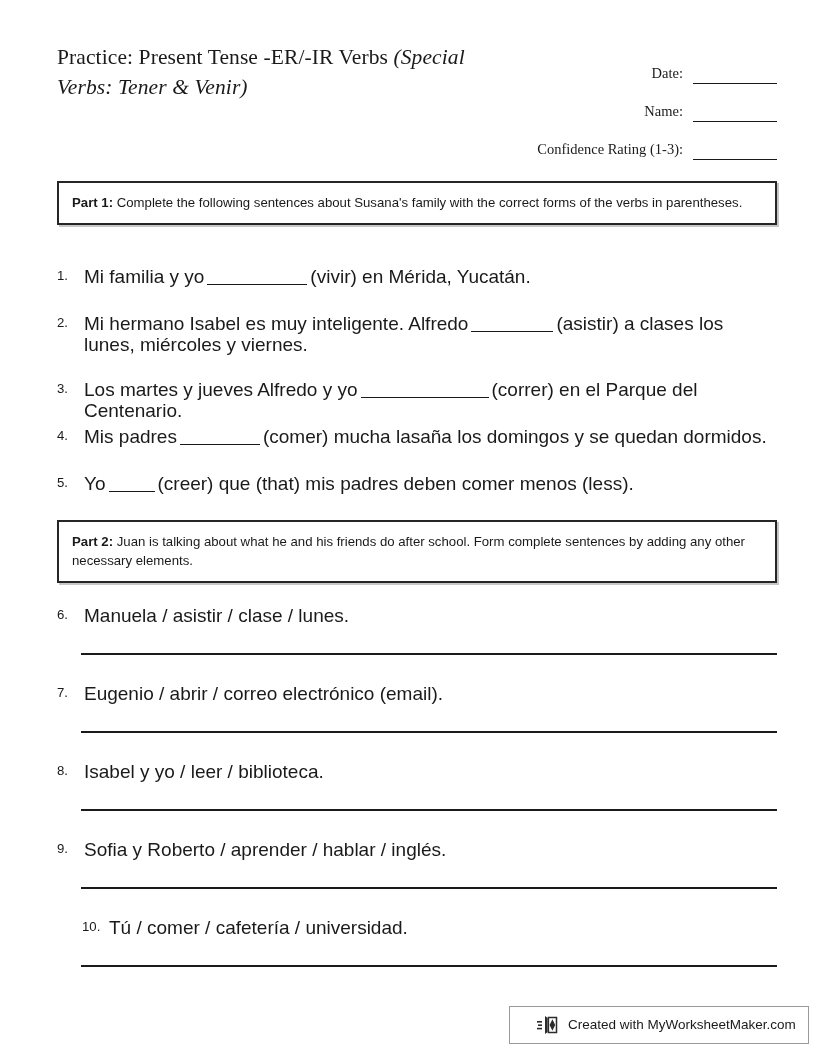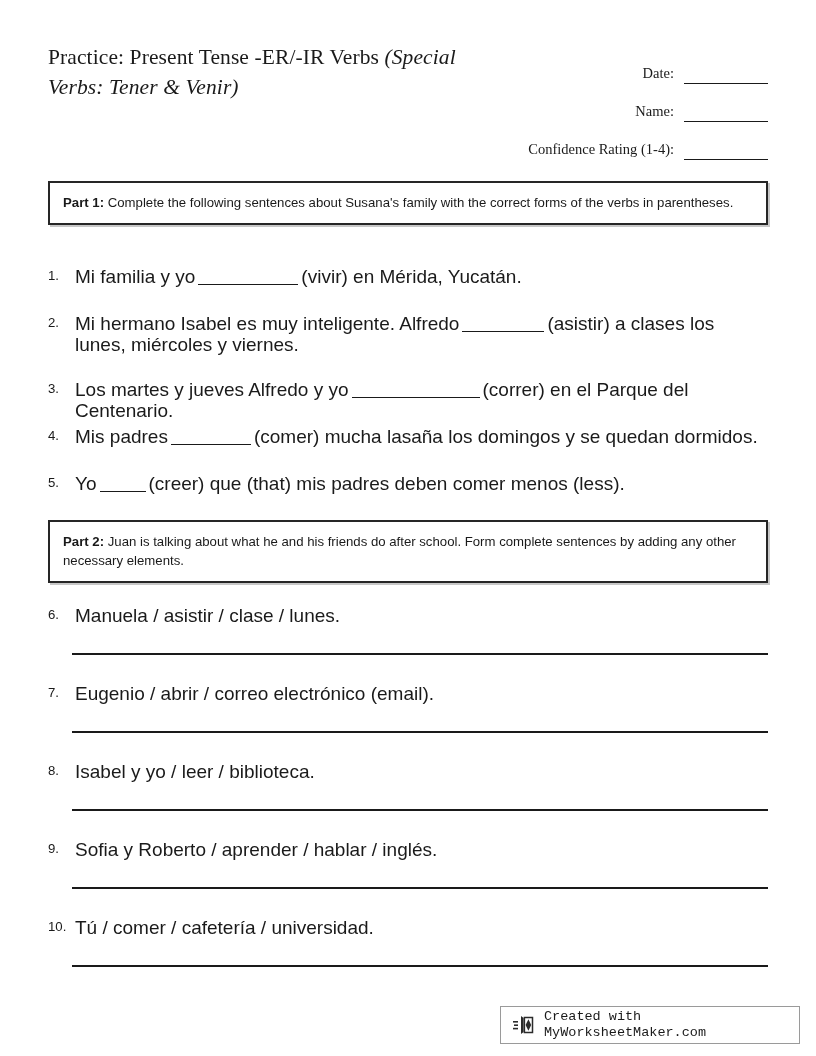--- a/index.html
+++ b/index.html
@@ -10,21 +10,21 @@
   body {
     width: 816px;
     height: 1056px;
     position: relative;
     font-family: "Liberation Sans", sans-serif;
     color: #1a1a1a;
     overflow: hidden;
   }
   .page {
     position: absolute;
-    left: 0; top: 0;
+    left: 9px; top: 0;
     width: 724px;
     height: 1056px;
   }
 
   
   .header {
     position: absolute;
     left: 48px;
     top: 42px;
     width: 720px;
@@ -139,22 +139,21 @@
     position: absolute;
     left: 500px;
     top: 1006px;
     width: 300px;
     height: 38px;
     box-sizing: border-box;
     border: 1px solid #9a9a9a;
     background: #ffffff;
     display: flex;
     align-items: center;
-    padding-left: 12px;
-    font-family: Liberation Mono, monospace;
+    padding-left: 27px;
   }
   .badge-icon {
     width: 24px;
     height: 24px;
     flex: 0 0 24px;
     position: relative;
     margin-right: 7px;
   }
   .badge-text {
     font-size: 13.5px;
@@ -175,21 +174,21 @@
     <div class="meta">
       <div class="meta-row">
         <span class="meta-label">Date:</span>
         <span class="meta-line"></span>
       </div>
       <div class="meta-row">
         <span class="meta-label">Name:</span>
         <span class="meta-line"></span>
       </div>
       <div class="meta-row">
-        <span class="meta-label">Confidence Rating (1-4):</span>
+        <span class="meta-label">Confidence Rating (1-3):</span>
         <span class="meta-line"></span>
       </div>
     </div>
   </div>
 
   <div class="instr-box" style="top:181px;">
     <div class="instr-text"><b>Part 1:</b><span> Complete the following sentences about Susana's family with the correct forms of the verbs in parentheses.</span></div>
   </div>
 
   <div class="q" style="top:266px;">
@@ -238,21 +237,21 @@
     <div class="q-body">Isabel y yo / leer / biblioteca.</div>
   </div>
   <div class="ans-line" style="top:809px;"></div>
 
   <div class="q" style="top:839px;">
     <div class="q-num">9.</div>
     <div class="q-body">Sofia y Roberto / aprender / hablar / inglés.</div>
   </div>
   <div class="ans-line" style="top:887px;"></div>
 
-  <div class="q" style="top:917px;">
+  <div class="q" style="top:917px;margin-left:25px;">
     <div class="q-num">10.</div>
     <div class="q-body">Tú / comer / cafetería / universidad.</div>
   </div>
   <div class="ans-line" style="top:965px;"></div>
 
   <div class="footer-badge">
     <div class="badge-icon">
       <svg width="24" height="24" viewBox="0 0 24 24" aria-hidden="true">
         <g fill="#2b2b2b">
           <rect x="0" y="8" width="5" height="1.6"></rect>

